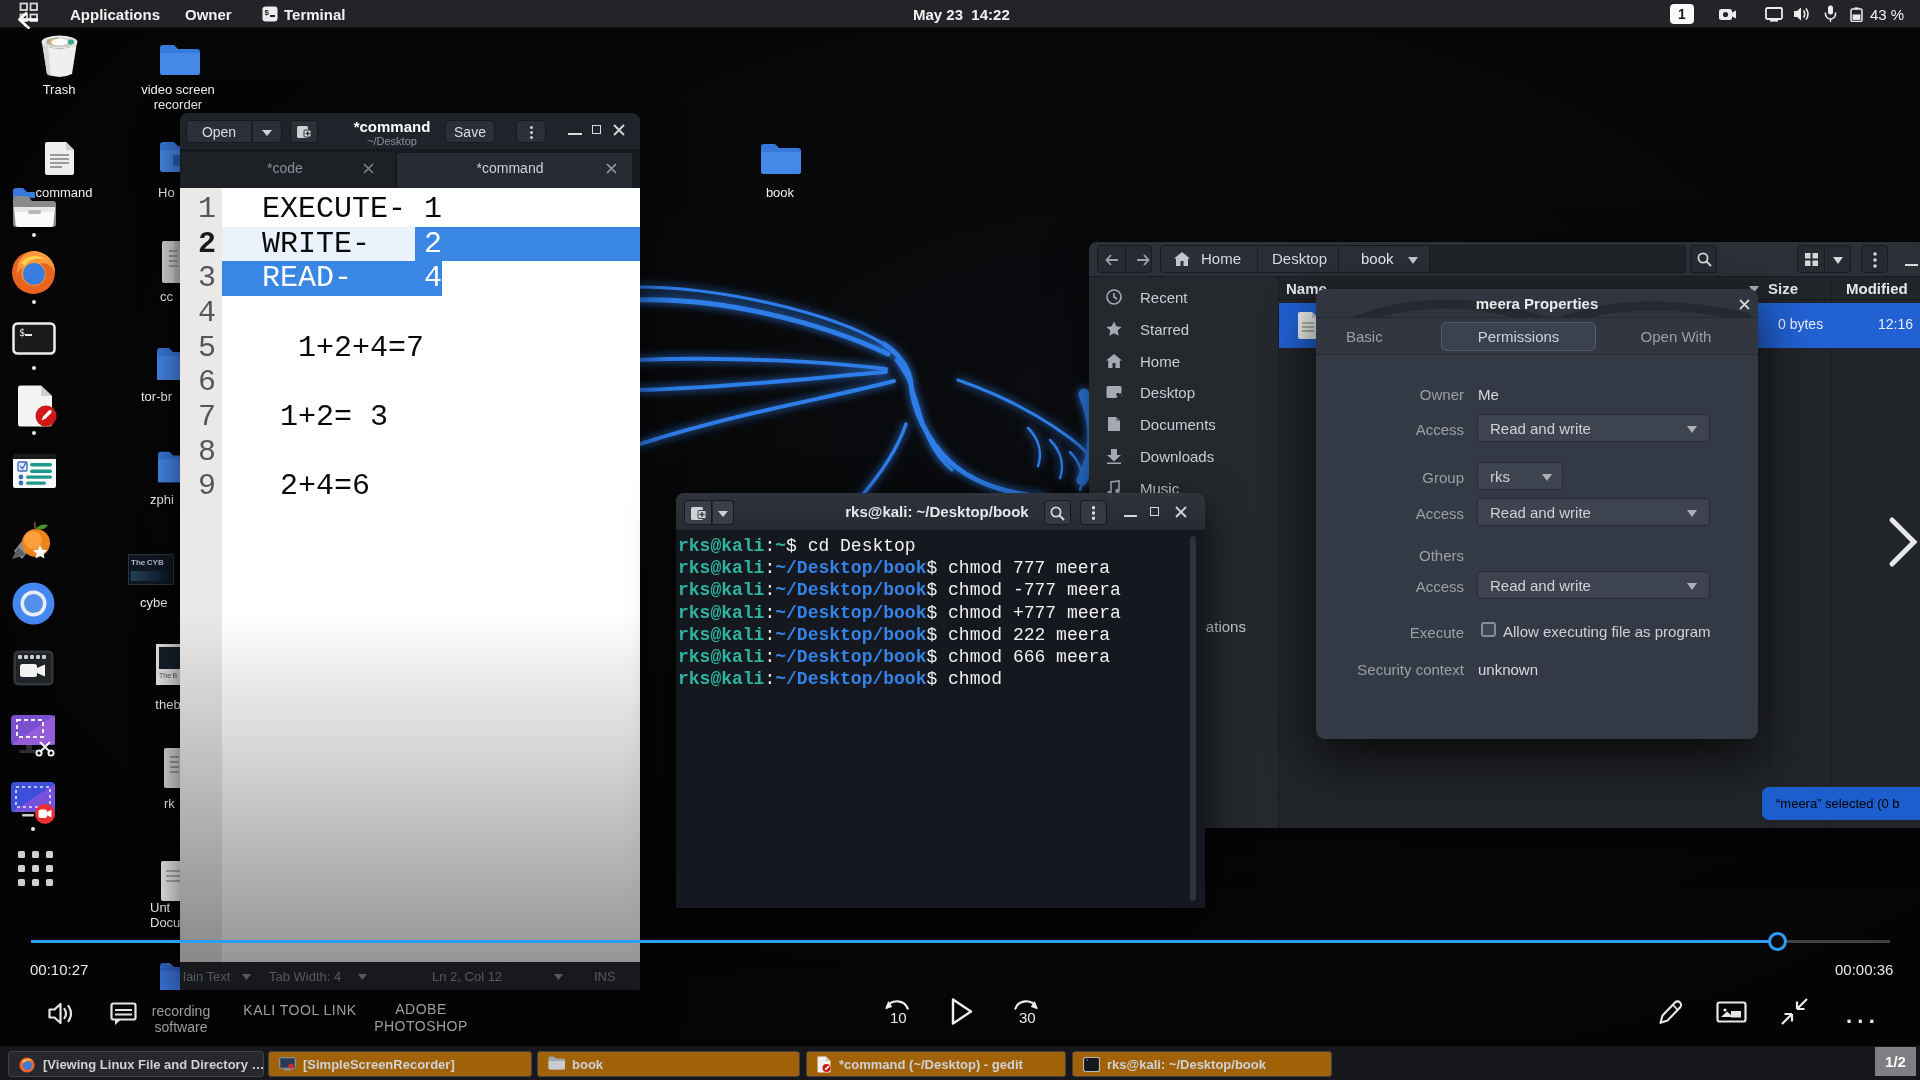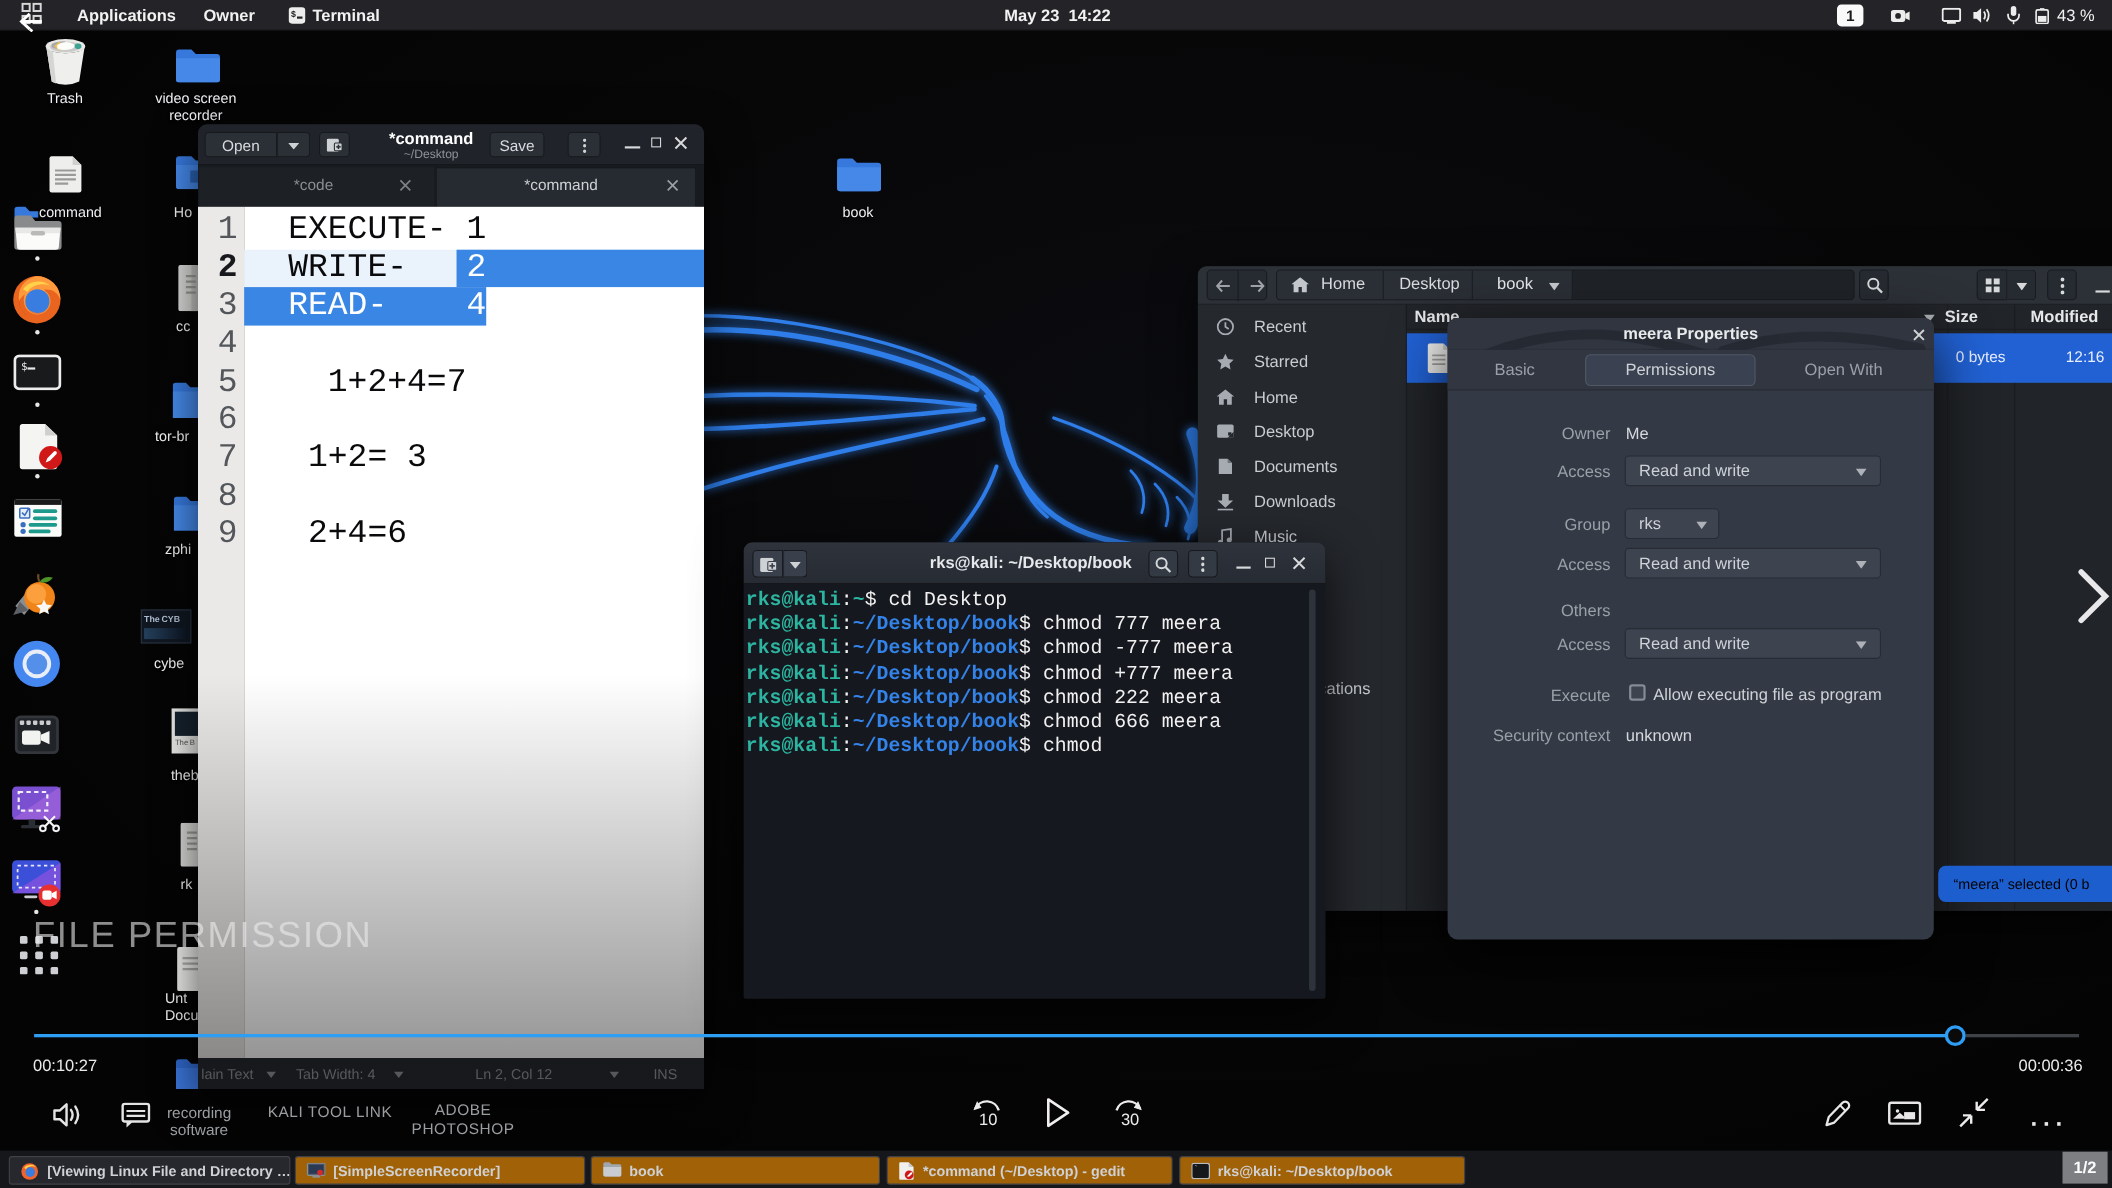--- a/index.html
+++ b/index.html
@@ -29,21 +29,21 @@
   
   #fm { position:absolute; left:1089px; top:242px; width:831px; height:586px; z-index:6; border-radius:8px 0 0 0; box-shadow:0 12px 40px rgba(0,0,0,.6); background:#212428; }
   #fm-toolbar { position:absolute; left:0; top:0; width:100%; height:35px; background:#2c3037; border-radius:8px 0 0 0; border-bottom:1px solid #1a1c20; }
   .fmbtn { position:absolute; top:3px; height:28px; background:#262a31; border:1px solid #191b20; border-radius:4px; color:#d6d8da; }
   #fm-side { position:absolute; left:0; top:35px; width:190px; height:551px; background:#25282d; border-right:1px solid #191b1f; }
   #fm-list { position:absolute; left:190px; top:35px; width:641px; height:551px; background:#212428; }
   .fmside-item { position:absolute; left:51px; color:#c9cdd2; font-size:15px; }
   .fmside-ic { position:absolute; left:17px; width:16px; height:16px; }
 
   
-  #dlg { position:absolute; left:1316px; top:289px; width:442px; height:565px; z-index:12; background:#343a45; border-radius:9px; box-shadow:0 18px 50px rgba(0,0,0,.75); color:#d6d9dd;text-decoration:underline; }
+  #dlg { position:absolute; left:1316px; top:289px; width:442px; height:450px; z-index:12; background:#343a45; border-radius:9px; box-shadow:0 18px 50px rgba(0,0,0,.75); color:#d6d9dd;text-decoration:underline; }
   .dlg-label { position:absolute; color:#9aa0a7; font-size:15px; text-align:right; }
   .dlg-drop { position:absolute; background:#3d4450; border:1px solid #262b34; border-radius:4px; color:#ced2d7; font-size:15px; }
 
   
   #fileperm { position:absolute; left:30px; top:831px; z-index:20; font-size:33px; letter-spacing:1.5px; color:rgba(235,235,235,0.60); }
   #taskbar { position:absolute; left:0; top:1046px; width:1920px; height:35px; background:#16171b; z-index:30; }
   .tbtn { position:absolute; top:5px; height:26px; background:#a16207; border:1px solid #404248; border-radius:3px; color:#cfd1d4; font-size:13px; font-weight:bold; overflow:hidden; white-space:nowrap; }
   .ctrl-label { position:absolute; color:#9b9ea1; font-size:14px; text-align:center; z-index:22; }
   .ptime { position:absolute; color:#e9e9e9; font-size:15px; z-index:22; }
 </style>
@@ -606,21 +606,21 @@
         <path d="M60 62 C 110 40, 170 30, 215 34"></path>
         <path d="M250 30 C 300 14, 360 12, 430 28"></path>
         <path d="M180 20 C 210 26, 235 32, 250 40"></path>
       </g>
     </svg>
     <div class="abs" style="left:0;top:6px;width:442px;text-align:center;color:#e8eaec;font-size:15px;font-weight:bold">meera Properties</div>
     <svg class="abs" style="left:423px;top:10px" width="11" height="11" viewBox="0 0 11 11">
         <path d="M1 1 L10 10 M10 1 L1 10" stroke="#cfd2d5" stroke-width="1.8"></path>
       </svg>
     <div class="abs" style="left:0;top:29px;width:442px;height:37px;background:#313640;border-bottom:1px solid #262b33"></div>
-    <div class="abs" style="left:30px;top:39px;width:62px;text-align:center;color:#9aa0a7;font-size:15px">Basic</div>
+    <div class="abs" style="left:30px;top:39px;width:62px;color:#9aa0a7;font-size:15px">Basic</div>
     <div class="abs" style="left:125px;top:33px;width:155px;height:29px;background:#3a4150;border:1px solid #515866;border-radius:5px;text-align:center;line-height:28px;color:#cfd3d8;font-size:15px">Permissions</div>
     <div class="abs" style="left:315px;top:39px;width:90px;text-align:center;color:#9aa0a7;font-size:15px">Open With</div>
 
     <div class="dlg-label" style="left:48px;top:97px;width:100px">Owner</div>
     <div class="abs" style="left:162px;top:97px;font-size:15px;color:#d6d9dd">Me</div>
 
     <div class="dlg-label" style="left:48px;top:132px;width:100px">Access</div>
     <div class="dlg-drop" style="left:161px;top:125px;width:233px;height:28px">
       <span style="position:absolute;left:12px;top:5px">Read and write</span>
       <svg style="position:absolute;right:12px;top:11px" width="10" height="7" viewBox="0 0 10 7">
@@ -661,21 +661,20 @@
     <div class="dlg-label" style="left:0px;top:372px;width:148px">Security context</div>
     <div class="abs" style="left:162px;top:372px;font-size:15px;color:#d6d9dd">unknown</div>
   </div>
 
   <div id="badge" class="abs" style="left:1762px;top:787px;width:190px;height:33px;background:#1d5ecf;border-radius:7px 0 0 7px;z-index:14;color:#000000;font-size:13px;line-height:33px;padding-left:14px;white-space:nowrap;overflow:hidden">“meera” selected (0 b</div>
 
   <svg class="abs" style="left:1888px;top:516px;z-index:24" width="32" height="52" viewBox="0 0 32 52">
     <path d="M4 4 L26 26 L4 48" fill="none" stroke="#e8e8ea" stroke-width="5" stroke-linecap="round"></path>
   </svg>
 
-  <div id="fileperm">FILE PERMISSION</div>
 
   <div id="player" class="abs" style="left:0;top:930px;width:1920px;height:116px;z-index:22">
     <div class="abs" style="left:31px;top:10px;width:1746px;height:3px;background:#2e9df4"></div>
     <div class="abs" style="left:1787px;top:10px;width:103px;height:3px;background:#3e4246"></div>
     <div class="abs" style="left:1768px;top:2px;width:19px;height:19px;border:3px solid #2e9df4;border-radius:50%;background:#0a0a0b"></div>
     <div class="ptime" style="left:30px;top:31px">00:10:27</div>
     <div class="ptime" style="left:1835px;top:31px">00:00:36</div>
 
     <svg class="abs" style="left:48px;top:72px;z-index:22" width="27" height="23" viewBox="0 0 27 23">
       <path d="M1.5 7.5 L6.5 7.5 L12.5 2 L12.5 21 L6.5 15.5 L1.5 15.5 Z" fill="none" stroke="#e4e4e4" stroke-width="2.2" stroke-linejoin="round"></path>

